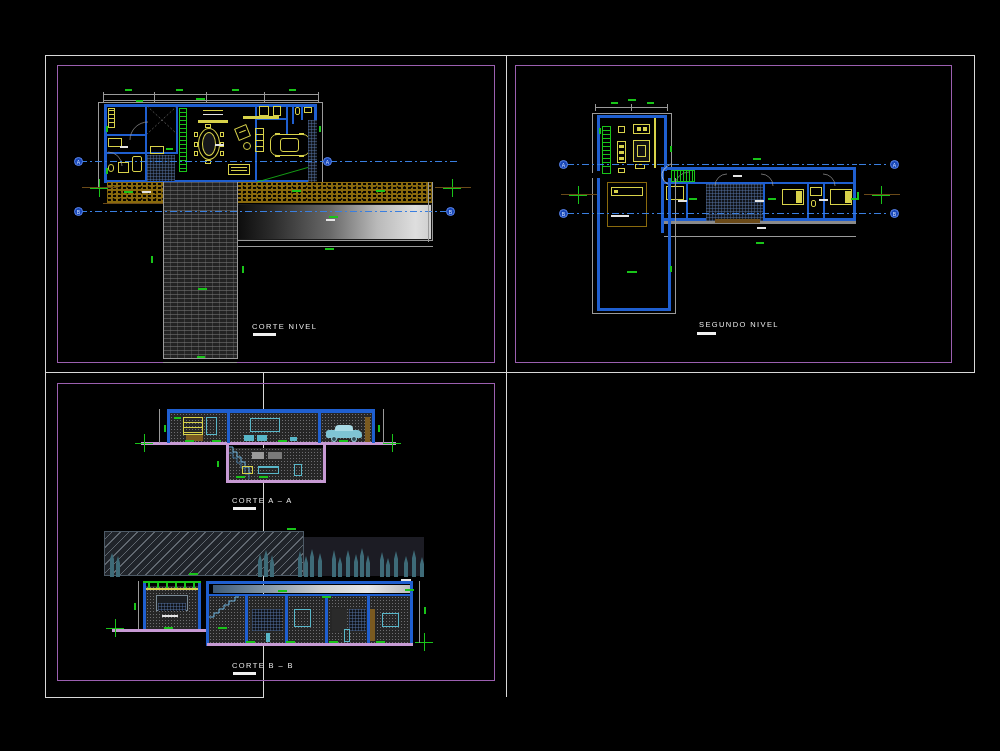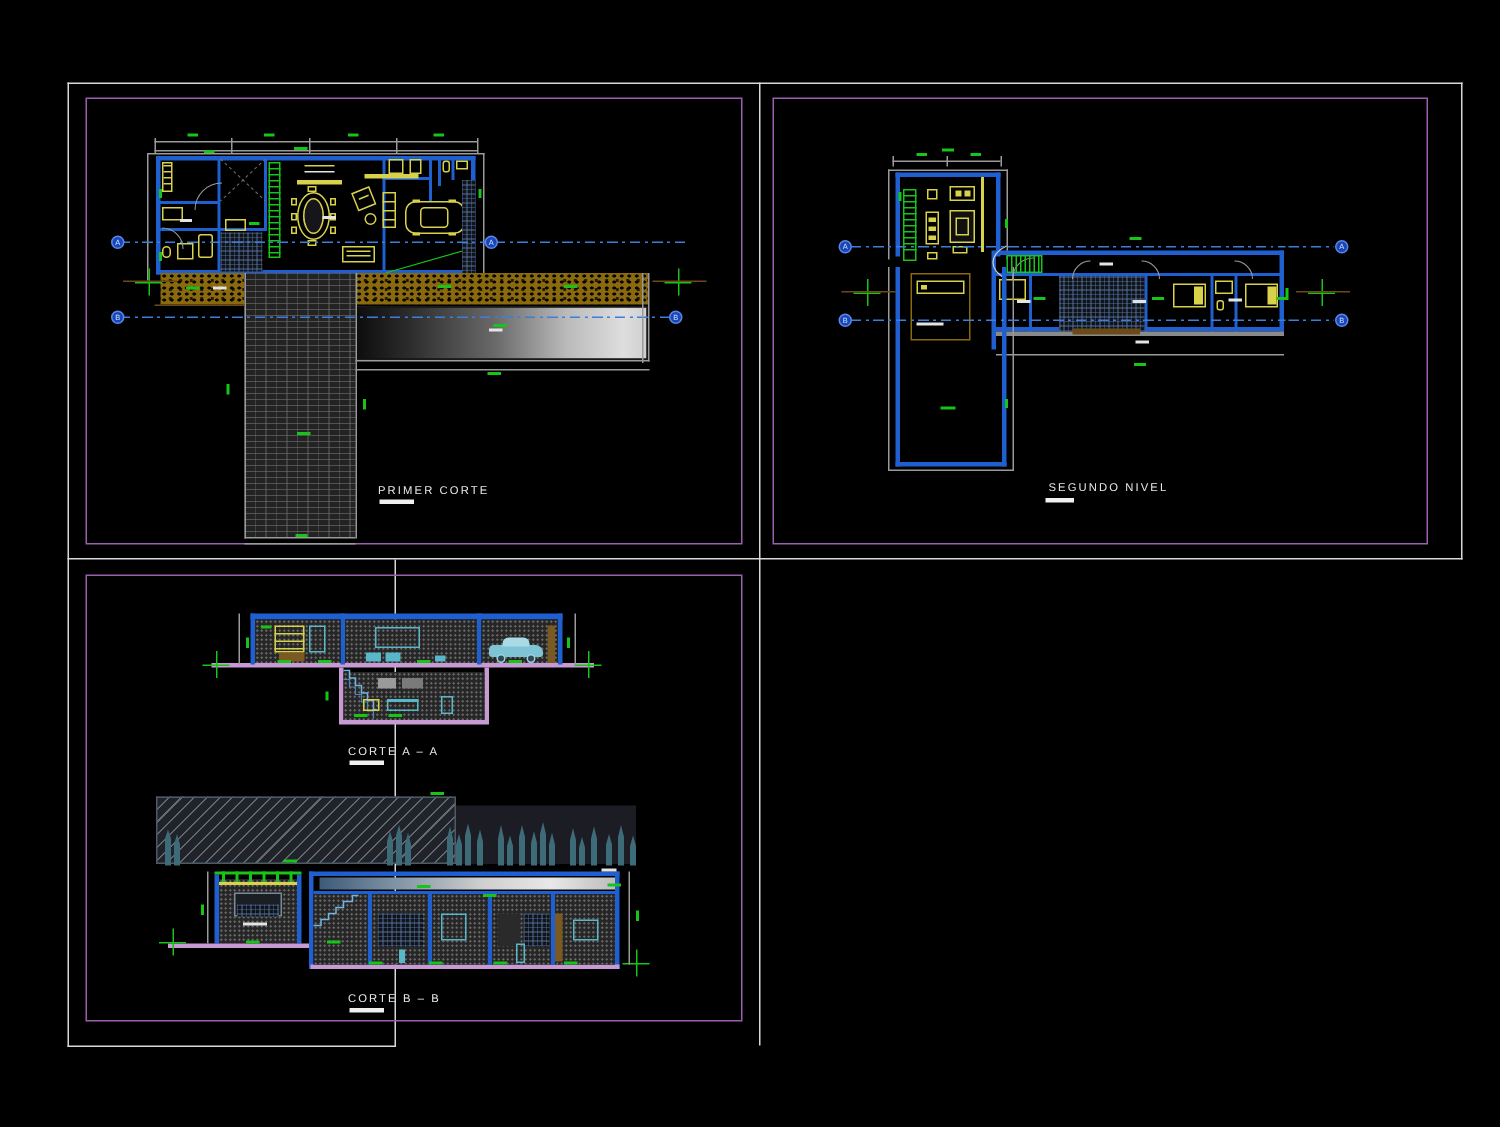--- a/index.html
+++ b/index.html
@@ -291,21 +291,21 @@
     <div class="gtxt" style="left:273px; top:70px; width:2px; height:6px;"></div>
     <div class="gtxt" style="left:120px; top:92px; width:7px;"></div>
     <div class="wtxt" style="left:169px; top:88px; width:9px;"></div>
     <div class="wtxt" style="left:74px; top:90px; width:8px;"></div>
     <div class="wtxt" style="left:96px; top:135px; width:9px;"></div>
     <div class="wtxt" style="left:280px; top:163px; width:9px;"></div>
 
     <div class="dimv" style="left:382px; top:126px; height:60px;"></div>
     <div class="dim" style="left:117px; top:306px; width:74px;"></div>
 
-    <div class="label" style="left:206px; top:266px;">PRIMER  CORTE</div>
+    <div class="label" style="left:206px; top:266px;">CORTE  NIVEL</div>
     <div class="label-underline" style="left:207px; top:277px; width:23px;"></div>
   </div>
 
   <div class="panel" style="left:507px; top:56px; width:467px; height:316px;">
     <div class="panel-inner-border" style="left:8px; top:9px; width:437px; height:298px;"></div>
 
     <div class="dim" style="left:88px; top:51px; width:72px;"></div>
     <div class="dimv" style="left:88px; top:48px; height:7px;"></div>
     <div class="dimv" style="left:124px; top:48px; height:7px;"></div>
     <div class="dimv" style="left:160px; top:48px; height:7px;"></div>

